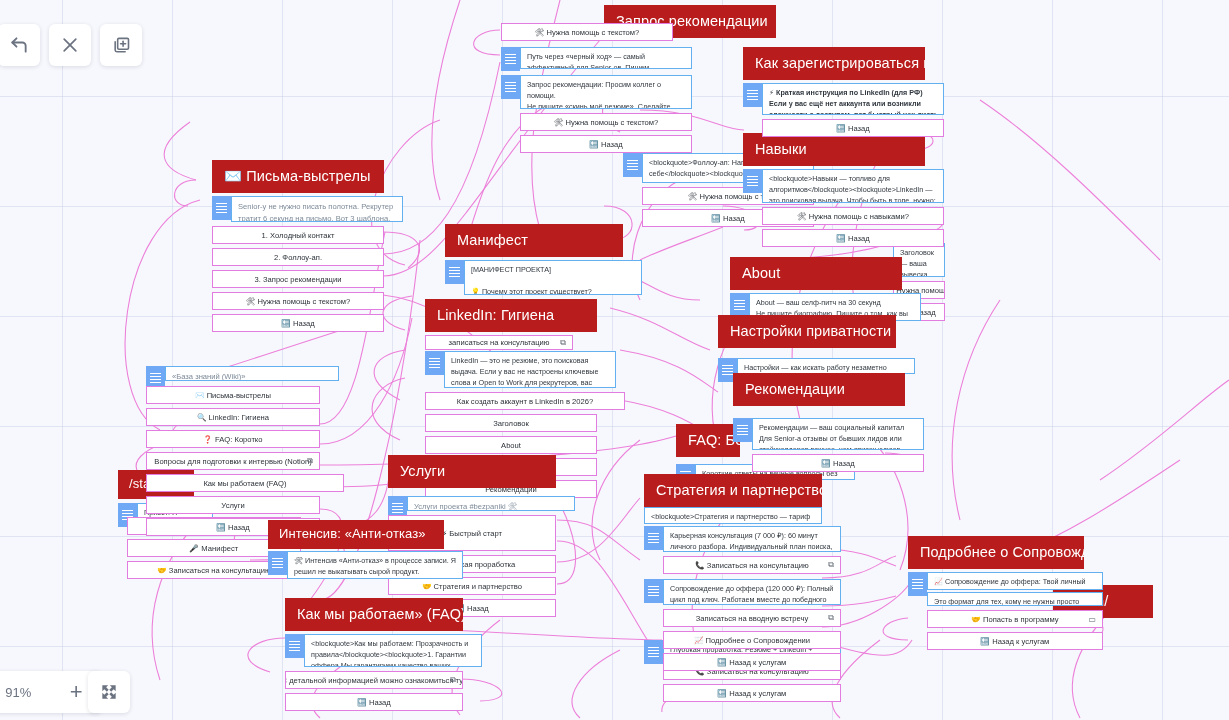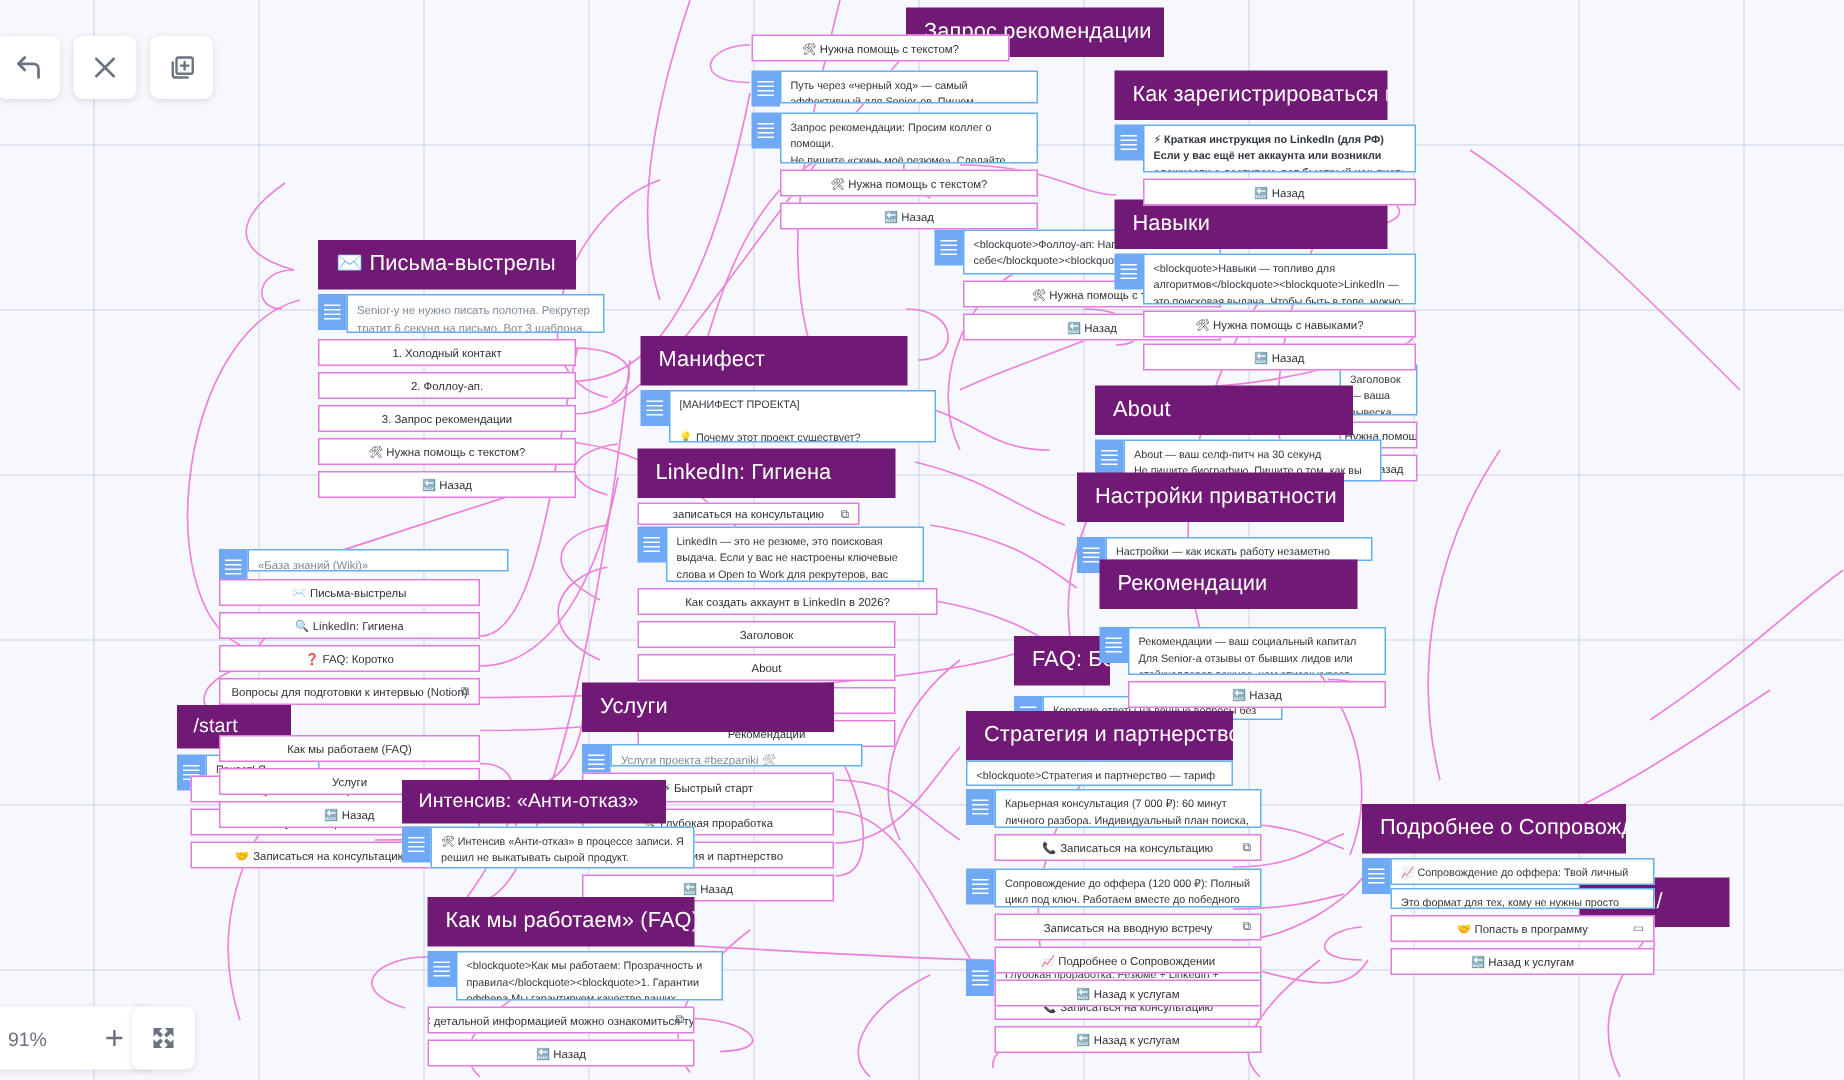--- a/index.html
+++ b/index.html
@@ -16,21 +16,21 @@
     background-image:
       linear-gradient(to right, rgba(197,205,230,.45) 1px, transparent 1px),
       linear-gradient(to bottom, rgba(197,205,230,.45) 1px, transparent 1px);
     background-size:110px 110px;
     background-position:-48px -14px;
   }
   #edges{position:absolute;inset:0;pointer-events:none;}
   
   .node{position:absolute;}
   .node-title{
-    background:#701a75;color:#fff;
+    background:#b91c1c;color:#fff;
     font-size:14.5px;letter-spacing:.1px;
     padding:7px 12px 8px 12px;
     white-space:nowrap;overflow:hidden;
     box-sizing:border-box;
     line-height:1.25;
   }
   .node-title.sm{font-size:13px;padding:6px 11px 7px 11px;}
   .msg-wrap{position:relative;}
   .msg-icon{
     position:absolute;left:-19px;top:0;width:19px;height:24px;
@@ -185,21 +185,21 @@
         </div>
       <div class="msg ph" style="height:26px;width:172px;margin-top:3px;">Senior-у не нужно писать полотна. Рекрутер тратит 6 секунд на письмо. Вот 3 шаблона, которые открывают двери:</div>
     </div>
     <div class="btn" style="height:18px;width:172px;margin-top:4px;">1. Холодный контакт</div>
     <div class="btn" style="height:18px;width:172px;margin-top:4px;">2. Фоллоу-ап.</div>
     <div class="btn" style="height:18px;width:172px;margin-top:4px;">3. Запрос рекомендации</div>
     <div class="btn" style="height:18px;width:172px;margin-top:4px;">🛠 Нужна помощь с текстом?</div>
     <div class="btn" style="height:18px;width:172px;margin-top:4px;">🔙 Назад</div>
   </div>
 
-  <div class="node" style="left:427px;top:224px;width:178px;">
+  <div class="node" style="left:445px;top:224px;width:178px;">
     <div class="node-title">Манифест</div>
     <div class="msg-wrap" style="margin-left:19px;width:178px;">
       <div class="msg-icon">
           <i></i>
         </div>
       <div class="msg" style="height:35px;width:178px;margin-top:3px;">[МАНИФЕСТ ПРОЕКТА]
 
 💡 Почему этот проект существует?
 Рынок найма сломан. Нас учили быть хорошими специали...</div>
     </div>
@@ -222,41 +222,41 @@
   </div>
 
   <div class="node" style="left:388px;top:455px;width:168px;z-index:4;">
     <div class="node-title">Услуги</div>
     <div class="msg-wrap" style="margin-left:19px;width:168px;">
       <div class="msg-icon">
           <i></i>
         </div>
       <div class="msg ph" style="height:15px;width:168px;margin-top:8px;">Услуги проекта #bezpaniki 🛠</div>
     </div>
-    <div class="btn" style="height:20px;width:168px;margin-top:4px;">⚡ Быстрый старт</div>
+    <div class="btn" style="height:36px;width:168px;margin-top:4px;">⚡ Быстрый старт</div>
     <div class="btn" style="height:18px;width:168px;margin-top:4px;">🔍 Глубокая проработка</div>
     <div class="btn" style="height:18px;width:168px;margin-top:4px;">🤝 Стратегия и партнерство</div>
     <div class="btn" style="height:18px;width:168px;margin-top:4px;">🔙 Назад</div>
   </div>
 
   <div class="node" style="left:146px;top:358px;width:174px;z-index:5;">
     <div class="msg-wrap" style="margin-left:19px;width:174px;">
       <div class="msg-icon">
           <i></i>
         </div>
       <div class="msg ph" style="height:15px;width:174px;margin-top:8px;">«База знаний (Wiki)»</div>
     </div>
     <div class="btn" style="height:18px;width:174px;margin-top:5px;">✉️ Письма-выстрелы</div>
     <div class="btn" style="height:18px;width:174px;margin-top:4px;">🔍 LinkedIn: Гигиена</div>
     <div class="btn" style="height:18px;width:174px;margin-top:4px;">❓ FAQ: Коротко</div>
     <div class="btn" style="height:18px;width:174px;margin-top:4px;">
         <span>Вопросы для подготовки к интервью (Notion)</span>
         <span class="ext">⧉</span>
       </div>
-    <div class="btn" style="height:18px;width:174px;margin-top:20px;">Как мы работаем (FAQ)</div>
+    <div class="btn" style="height:18px;width:198px;margin-top:4px;">Как мы работаем (FAQ)</div>
     <div class="btn" style="height:18px;width:174px;margin-top:4px;">Услуги</div>
     <div class="btn" style="height:18px;width:174px;margin-top:4px;">🔙 Назад</div>
   </div>
   <div class="node" style="left:127px;top:513px;width:174px;z-index:3;">
     <div class="btn" style="height:18px;width:174px;margin-top:4px;">🚀 Интенсив: Скрининг</div>
     <div class="btn" style="height:18px;width:174px;margin-top:4px;">🎤 Манифест</div>
     <div class="btn" style="height:18px;width:174px;margin-top:4px;">🤝 Записаться на консультацию</div>
   </div>
 
   <div class="node" style="left:118px;top:470px;width:76px;z-index:2;">

